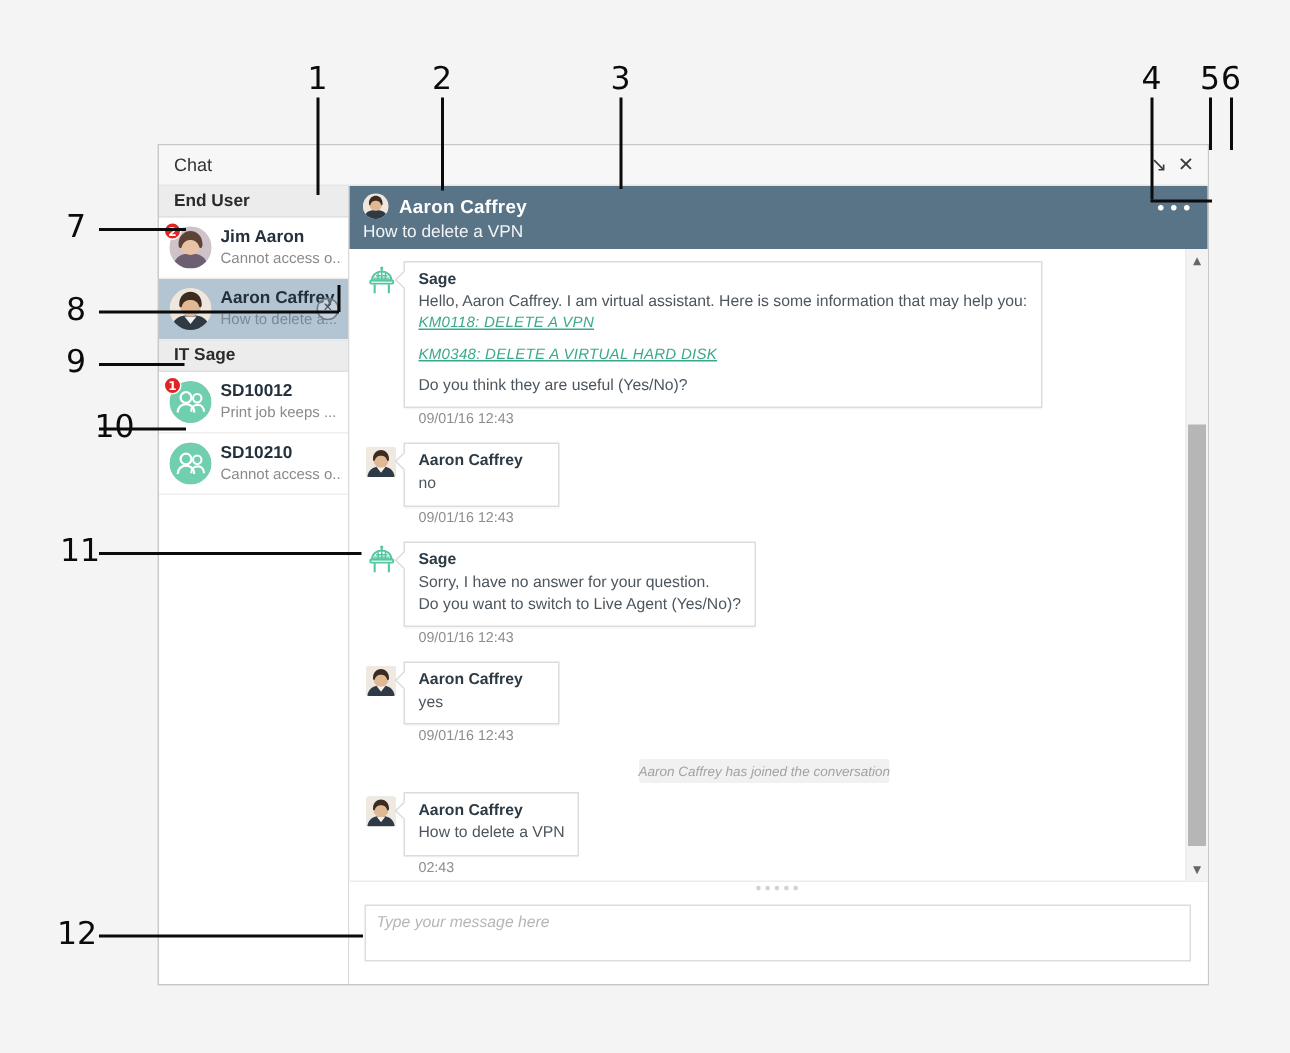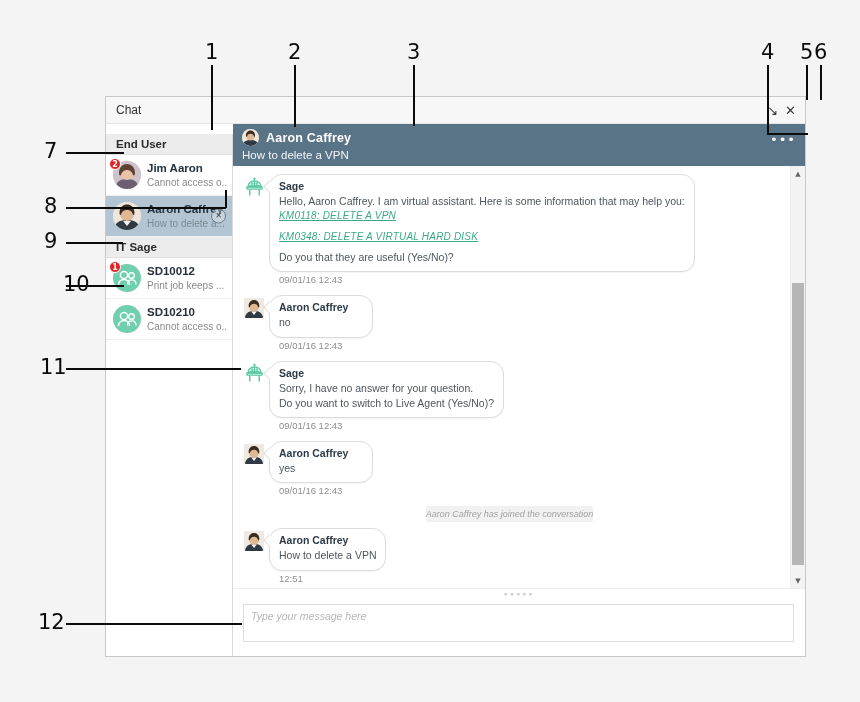--- a/index.html
+++ b/index.html
@@ -88,21 +88,20 @@
 
   
   .sidebar {
     width: 127px;
     flex: none;
     background: #ffffff;
     border-right: 1px solid #d9d9d9;
     display: flex;
     flex-direction: column;
     box-sizing: border-box;
-    margin-top: 10px;
   }
   .group-header {
     background: #ececec;
     font-size: 11.5px;
     font-weight: bold;
     color: #2b2b2b;
     padding: 4px 0 4px 10px;
     border-bottom: 1px solid #e0e0e0;
   }
   .contact {
@@ -309,21 +308,21 @@
     display: flex;
     align-items: center;
     justify-content: center;
   }
   .msg-col { min-width: 0; }
   .bubble {
     position: relative;
     display: inline-block;
     background: #ffffff;
     border: 1px solid #dcdcdc;
-    border-radius: 13px;
+    border-radius: 0;
     padding: 5px 9px 6px 9px;
     box-sizing: border-box;
     box-shadow: 0 1px 1px rgba(0,0,0,0.04);
   }
   .bubble.wide { max-width: 100%; }
   .bubble::before {
     content: "";
     position: absolute;
     left: -5px;
     top: 7px;
@@ -588,21 +587,21 @@
                 <path d="M6.6 14.2v7M17.4 14.2v7" stroke="#55c79f" stroke-width="1.6" fill="none"></path>
               </svg>
             </div>
             <div class="msg-col">
               <div class="bubble wide">
                 <div class="sender">Sage</div>
                 <div class="mtext">Hello, Aaron Caffrey. I am virtual assistant. Here is some information that may help you:</div>
                 <a class="km-link">KM0118: DELETE A VPN</a>
                 <div class="km-gap"></div>
                 <a class="km-link">KM0348: DELETE A VIRTUAL HARD DISK</a>
-                <div class="mtext closing">Do you that they are useful (Yes/No)?</div>
+                <div class="mtext closing">Do you think they are useful (Yes/No)?</div>
               </div>
               <div class="time">09/01/16 12:43</div>
             </div>
           </div>
 
           <div class="msg">
             <div class="msg-avatar">
               <svg width="20" height="20" viewBox="0 0 24 24" aria-hidden="true">
                 <rect width="24" height="24" fill="#efe9e1"></rect>
                 <path d="M1 24c1-6.5 5-8.5 11-8.5s10 2 11 8.5z" fill="#2f3a45"></path>
@@ -672,21 +671,21 @@
                 <path d="M8.5 16h7l-3.5 4.5z" fill="#f4f4f4"></path>
                 <circle cx="12" cy="10.5" r="6" fill="#e0b894"></circle>
                 <path d="M5.6 9.6c0-5 3.4-7.2 6.4-7.2s6.4 2.2 6.4 7.2c0 1.4-.6 1.9-1.4 1.4C16.2 7.8 14.2 7 12 7s-4.2.8-5 3.9c-.8.5-1.4 0-1.4-1.3z" fill="#3c2b20"></path>
               </svg>
             </div>
             <div class="msg-col">
               <div class="bubble">
                 <div class="sender">Aaron Caffrey</div>
                 <div class="mtext">How to delete a VPN</div>
               </div>
-              <div class="time">12:51</div>
+              <div class="time">02:43</div>
             </div>
           </div>
 
         </div>
 
         <div class="scrollbar">
           <div class="sb-arrow">▲</div>
           <div class="sb-track">
             <div class="sb-thumb"></div>
           </div>

